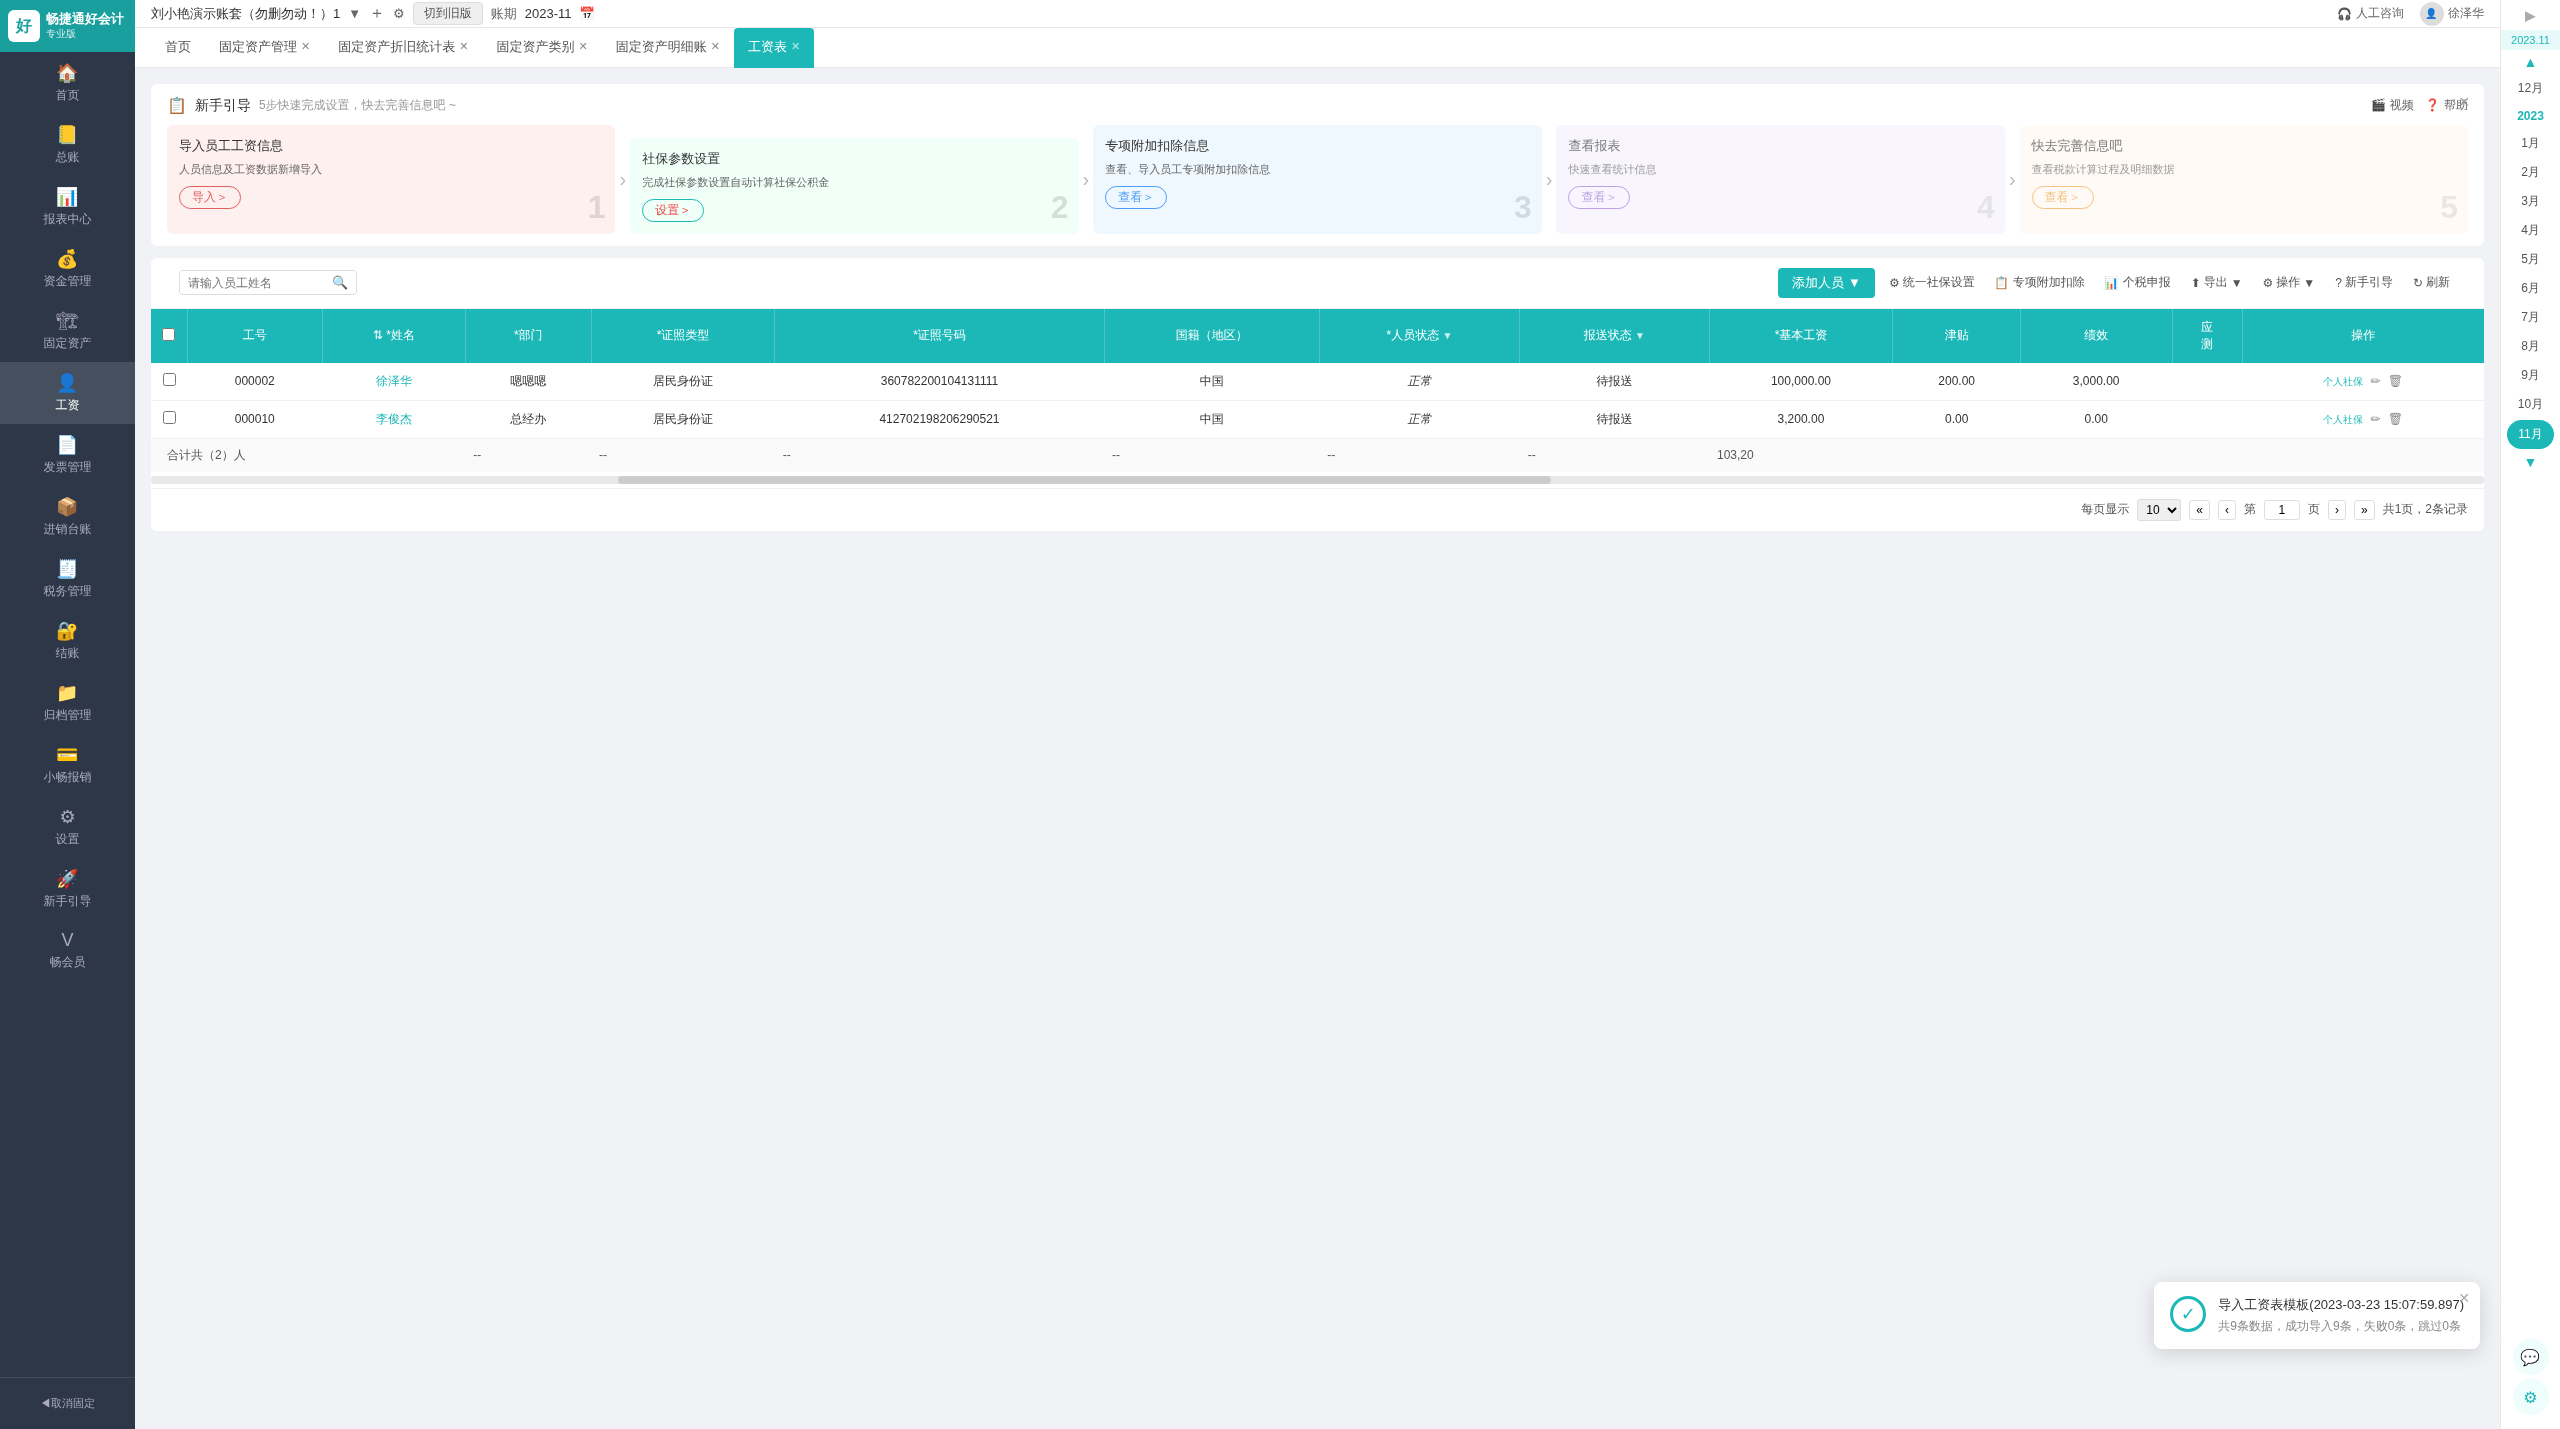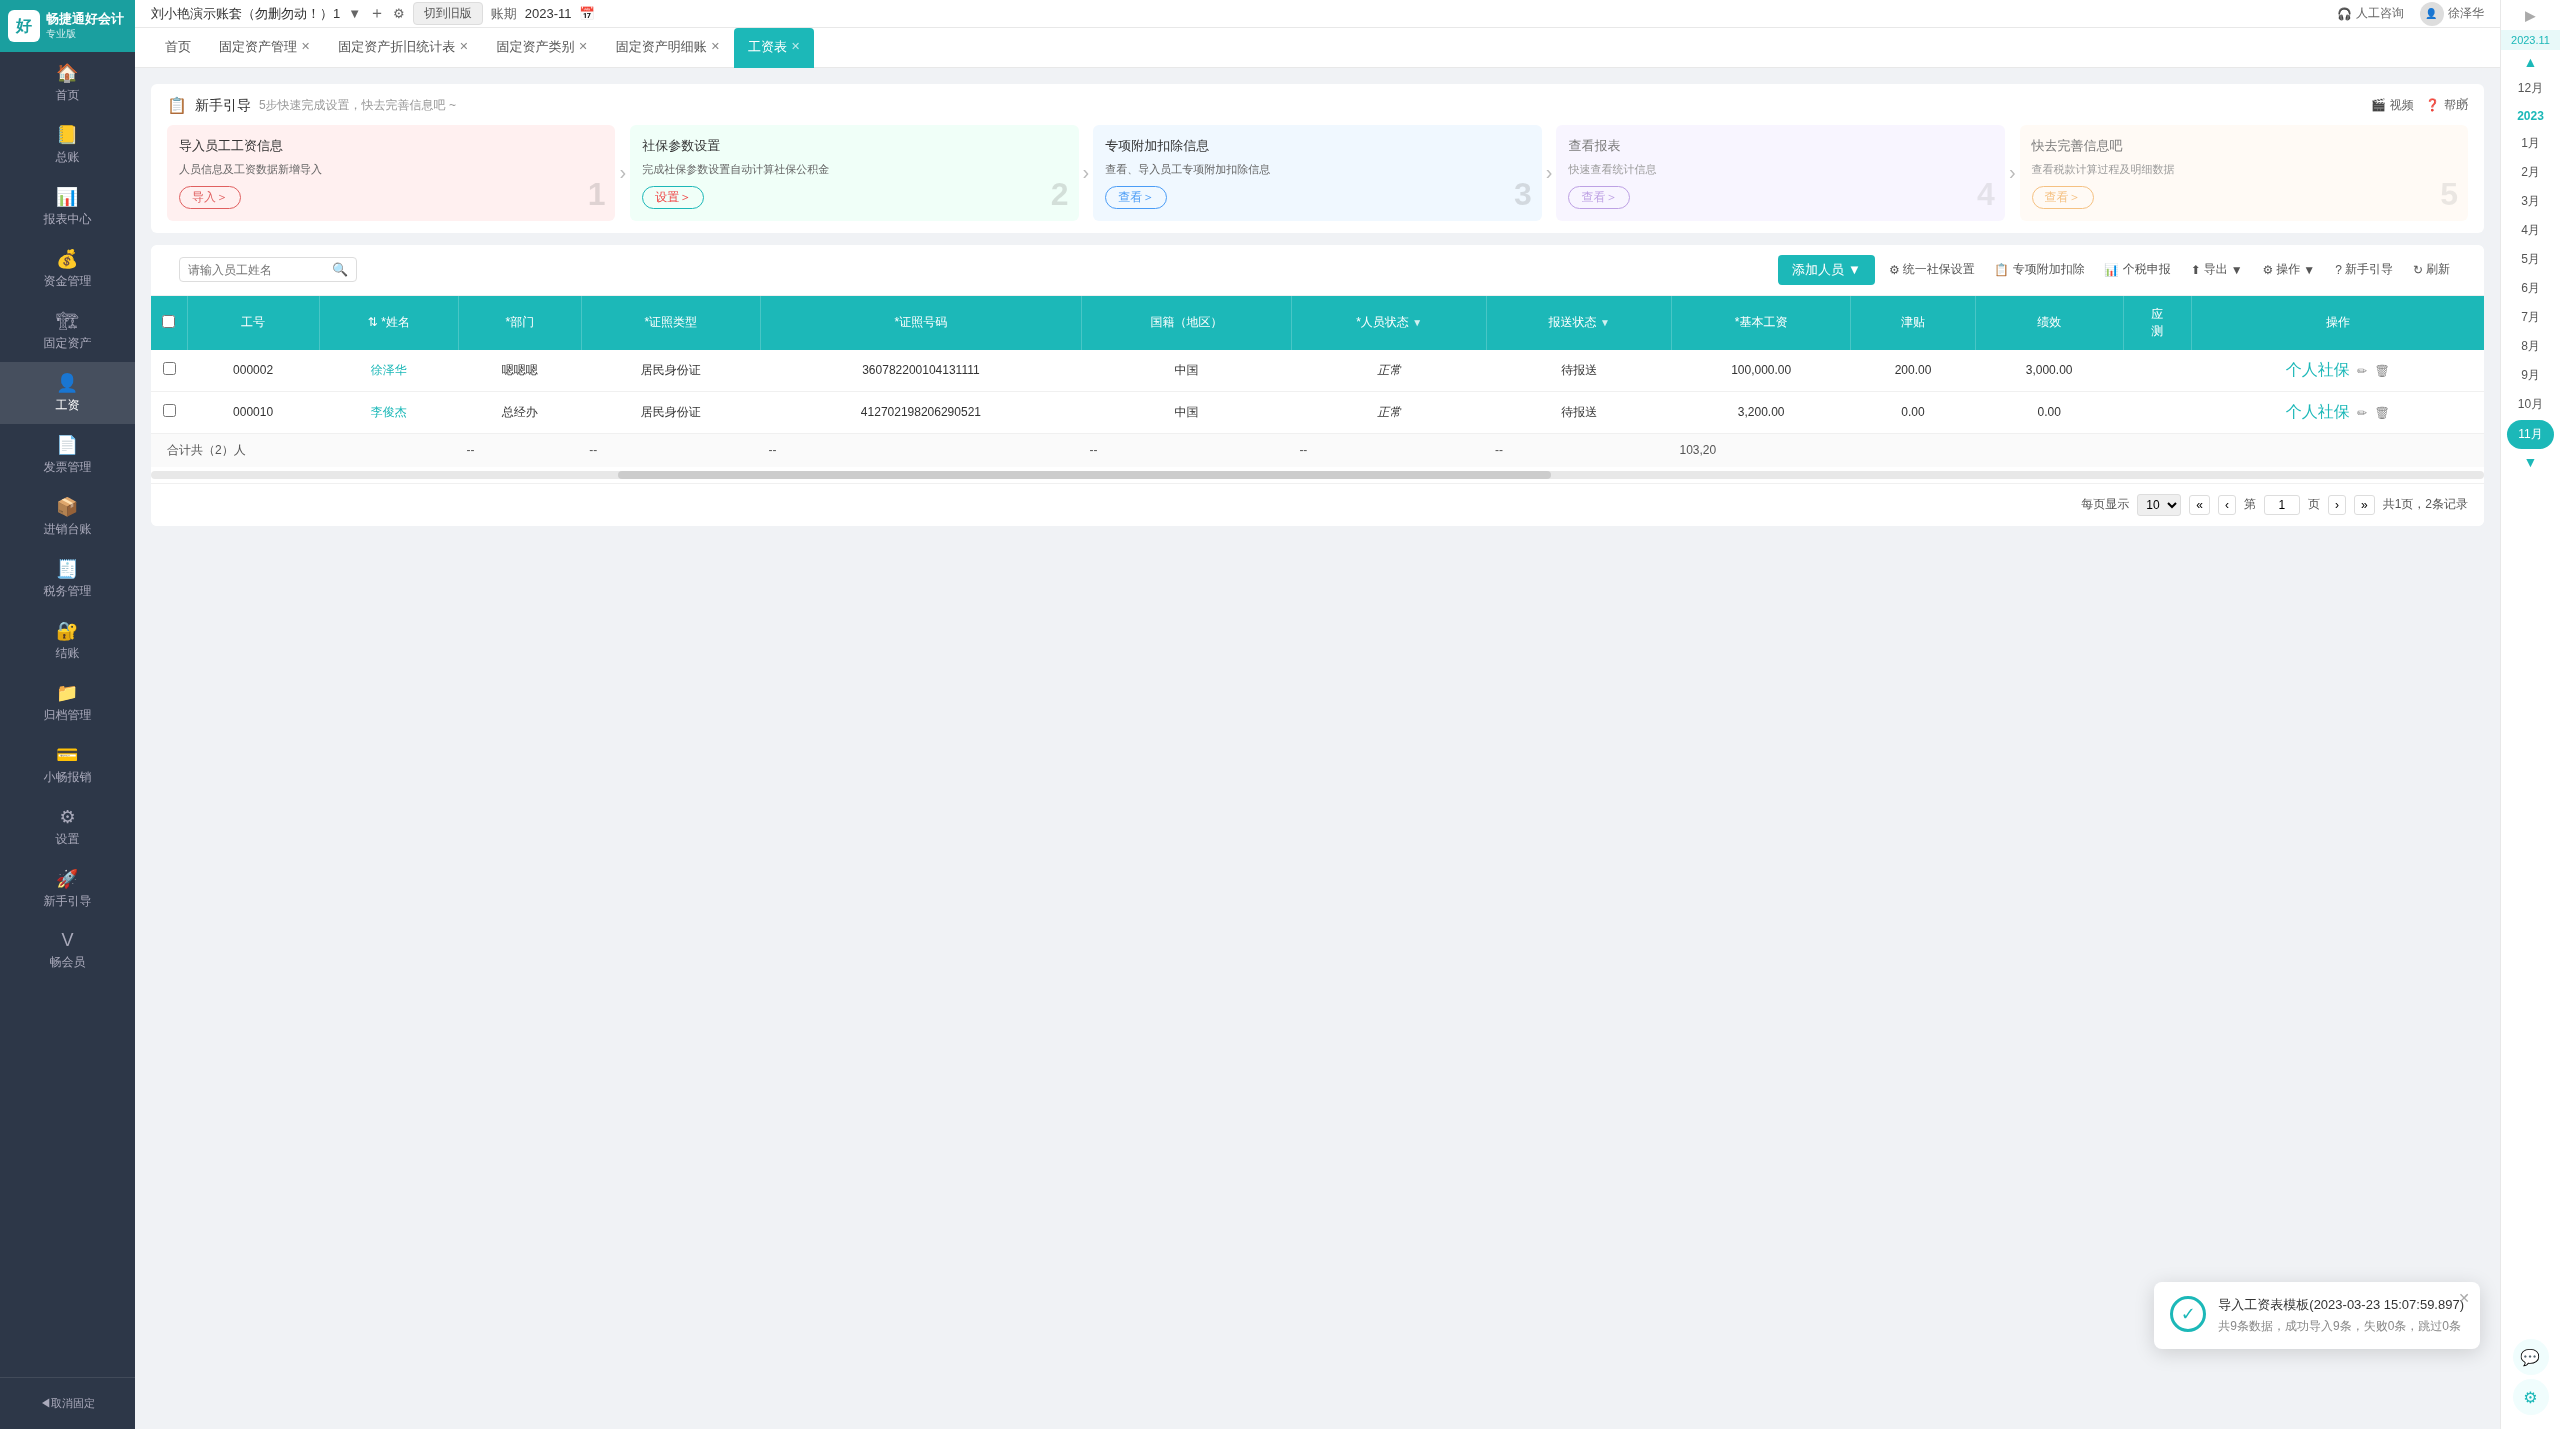--- a/index.html
+++ b/index.html
@@ -166,21 +166,21 @@
       position: relative;
     }
     .step-arrow {
       display: flex;
       align-items: center;
       color: #bbb;
       font-size: 20px;
       padding: 0 4px;
     }
     .step-1 { background: #fff0f0; }
-    .step-2 { background: #f0fff8; }
+    .step-2 { background: #f0fff8; margin-top: 13px; }
     .step-3 { background: #f0f8ff; }
     .step-4 { background: #f5f0ff; opacity: 0.6; }
     .step-5 { background: #fff8f0; opacity: 0.6; }
     .step-num {
       font-size: 32px;
       font-weight: bold;
       position: absolute;
       bottom: 8px;
       right: 10px;
       opacity: 0.15;
@@ -275,21 +275,21 @@
     thead th:last-child { border-right: none; }
     tbody tr { border-bottom: 1px solid #f0f0f0; }
     tbody td {
       padding: 10px 8px;
       text-align: center;
       color: #333;
       white-space: nowrap;
     }
     .name-link { color: #1cb8b8; cursor: pointer; text-decoration: none; }
     .status-normal { color: #333; font-style: italic; }
-    .op-link { color: #1cb8b8; font-size: 16px; cursor: pointer; margin: 0 2px; }
+    .op-link { color: #1cb8b8; font-size: 10px; cursor: pointer; margin: 0 2px; }
     .edit-icon { color: #888; cursor: pointer; margin: 0 2px; }
     .delete-icon { color: #888; cursor: pointer; margin: 0 2px; }
     .checkbox-col { width: 36px; }
     .filter-icon { font-size: 10px; opacity: 0.8; }
 
     
     .summary-row td {
       background: #fafafa;
       font-size: 12px;
       color: #555;

